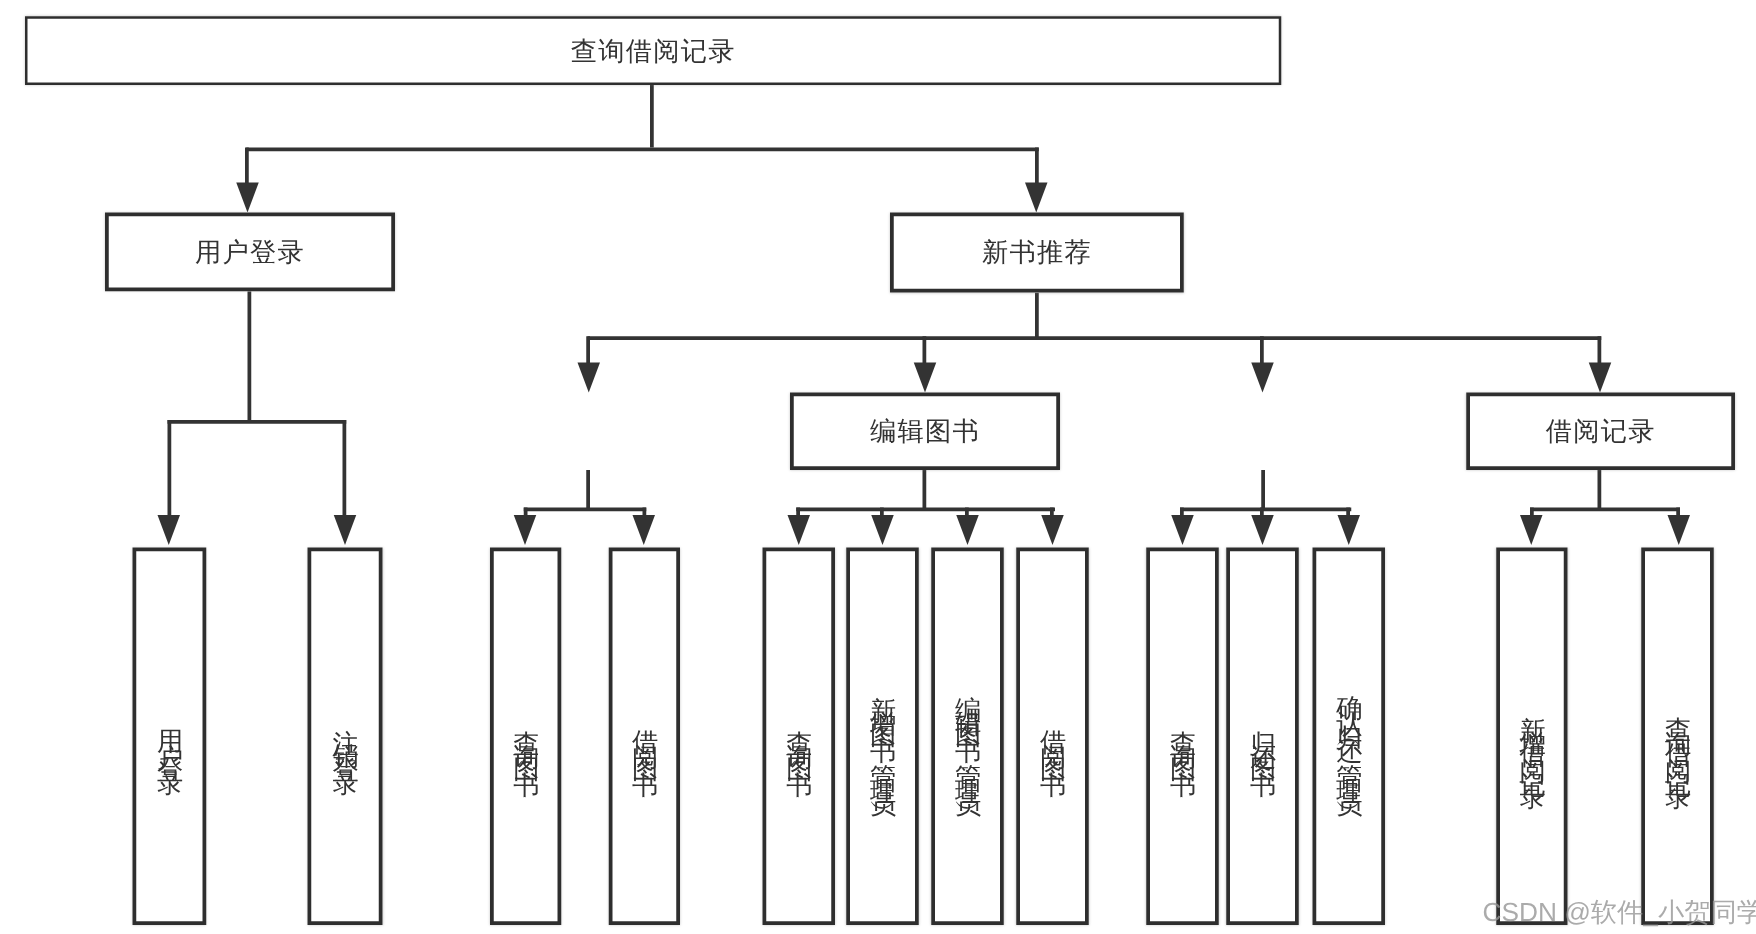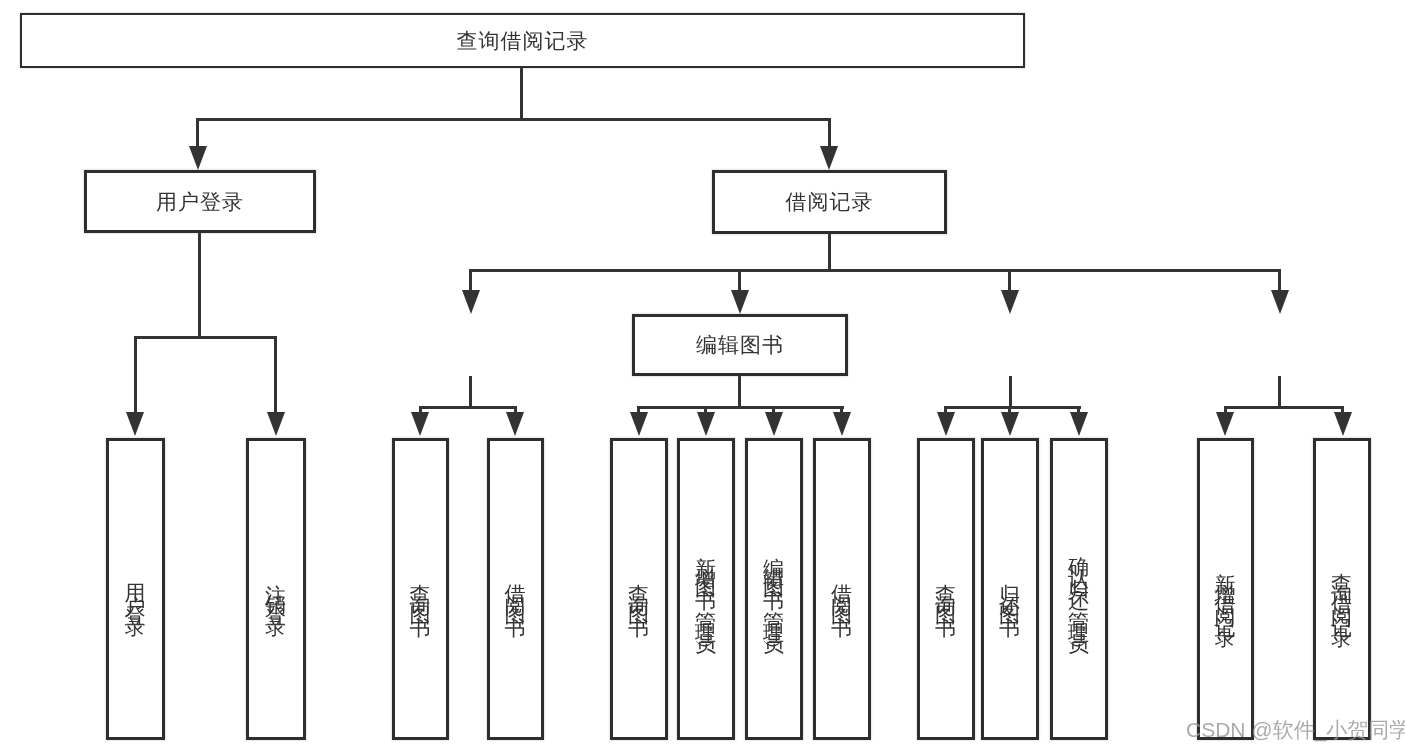--- a/index.html
+++ b/index.html
@@ -121,25 +121,28 @@
   <div class="arrow" style="left:1334px; top:412px;"></div>
 
   <div class="box root" style="left:20px; top:13px; width:1005px; height:55px;">
     <span class="hlabel">查询借阅记录</span>
   </div>
 
   <div class="box" style="left:84px; top:170px; width:232px; height:63px;">
     <span class="hlabel">用户登录</span>
   </div>
   <div class="box" style="left:712px; top:170px; width:235px; height:64px;">
-    <span class="hlabel">借阅记录</span>
+    <span class="hlabel">新书推荐</span>
   </div>
 
   <div class="box" style="left:632px; top:314px; width:216px; height:62px;">
     <span class="hlabel">编辑图书</span>
+  </div>
+  <div class="box" style="left:1173px; top:314px; width:215px; height:62px;">
+    <span class="hlabel">借阅记录</span>
   </div>
 
   <div class="box" style="left:106px; top:438px; width:59px; height:302px;">
     <span class="vtext">用户登录</span>
   </div>
   <div class="box" style="left:246px; top:438px; width:60px; height:302px;">
     <span class="vtext">注销登录</span>
   </div>
 
   <div class="box" style="left:392px; top:438px; width:57px; height:302px;">

